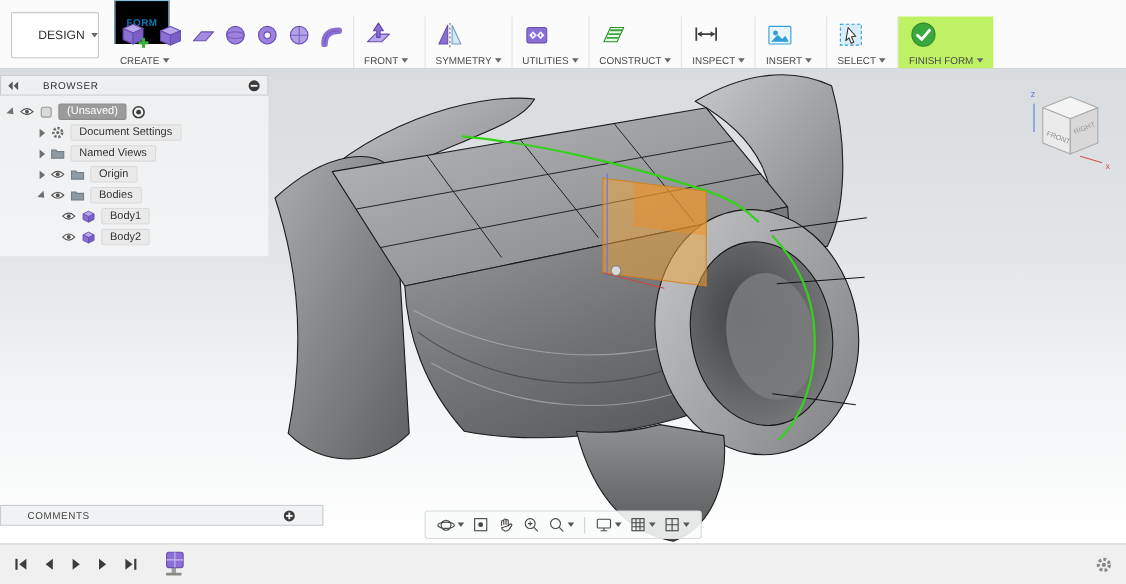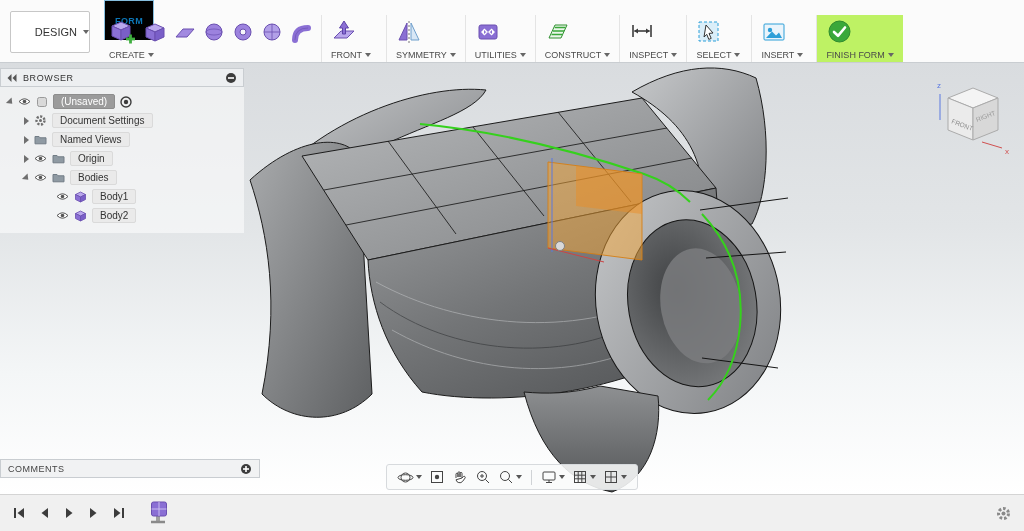--- a/index.html
+++ b/index.html
@@ -25,46 +25,46 @@
   .tbtn{cursor:pointer;display:block}
 
   
   .canvas{position:absolute;top:62px;left:0;height:433px;right:0;overflow:hidden;
           background:linear-gradient(180deg,#d9dcdf 0%,#e2e5e7 38%,#f4f6f7 72%,#ffffff 100%)}
   .model{position:absolute;inset:0}
 
   
   .browser{position:absolute;left:0;top:6px;width:244px;z-index:10}
   .b-head{height:17px;background:rgba(237,239,241,.96);border:1px solid #c9cdd1;display:flex;
-          align-items:center;gap:6px;padding:0 6px;font-size:9px;color:#333;letter-spacing:.6px}
+          align-items:center;gap:22px;padding:0 6px;font-size:9px;color:#333;letter-spacing:.6px}
   .b-head .sp{flex:1}
   .b-body{background:rgba(255,255,255,.55);padding:5px 0 8px}
   .row{height:19px;display:flex;align-items:center;gap:5px;font-size:10px;color:#333}
-  .pl1{padding-left:8px}.pl2{padding-left:24px}.pl3{padding-left:56px}
+  .pl1{padding-left:8px}.pl2{padding-left:36px}.pl3{padding-left:56px}
   .chip{background:#eaeaea;border:1px solid #dadada;border-radius:2px;padding:1px 7px;cursor:pointer;white-space:nowrap}
   .chip.dark{background:#9b9b9b;border-color:#8d8d8d;color:#fff}
   .exp{width:0;height:0;border-top:4px solid transparent;border-bottom:4px solid transparent;
        border-left:5px solid #6f6f6f;cursor:pointer;flex:none}
   .exp.open{transform:rotate(45deg)}
 
   
   .viewcube{position:absolute;right:8px;top:12px;width:86px;height:84px;cursor:pointer;z-index:10}
 
   
   .navbar{position:absolute;left:50%;transform:translateX(-50%);bottom:5px;height:24px;display:flex;
           align-items:center;gap:3px;padding:0 8px;background:rgba(249,250,251,.88);
           border:1px solid #d7dadd;border-radius:3px;z-index:10}
   .nbtn{display:flex;align-items:center;gap:2px;padding:1px 2px;cursor:pointer}
   .ncaret{width:0;height:0;border-left:3px solid transparent;border-right:3px solid transparent;border-top:4px solid #555}
   .nsep{width:1px;height:15px;background:#d0d3d6;margin:0 4px}
 
   
   .comments{position:absolute;left:0;bottom:17px;width:244px;height:17px;background:rgba(240,241,242,.96);
             border:1px solid #c9cdd1;display:flex;align-items:center;justify-content:space-between;
-            padding:0 7px;font-size:9px;color:#444;letter-spacing:.5px;z-index:10}
+            padding:0 24px;font-size:9px;color:#444;letter-spacing:.5px;z-index:10}
 
   
   .timeline{position:absolute;left:0;right:0;bottom:0;height:36px;background:#f0f0f0;
             border-top:1px solid #d4d4d4;display:flex;align-items:center;z-index:30}
   .playback{display:flex;align-items:center;gap:11px;padding:0 12px}
   .pbtn{cursor:pointer;display:block}
   .feature{margin-left:10px;cursor:pointer;display:block}
   .tl-gear{margin-left:auto;margin-right:12px;cursor:pointer;display:block}
 </style>
 </head>
@@ -194,40 +194,40 @@
       </div>
       <div class="tlabel">
         <span>INSPECT</span>
         <i class="caret"></i>
       </div>
     </div>
 
     <div class="tgroup">
       <div class="ticons">
         <svg class="tbtn" width="26" height="26" viewBox="0 0 26 26">
-          <rect x="3" y="3" width="19" height="19" fill="rgba(178,221,246,.45)" stroke="#2d9fd8" stroke-dasharray="3 2"></rect>
-          <path d="M10 6 L17 14 L13 14.4 L15.2 19.4 L12.8 20.4 L10.8 15.4 L8 18 Z" fill="#fff" stroke="#333" stroke-linejoin="round"></path>
-        </svg>
-      </div>
-      <div class="tlabel">
-        <span>SELECT</span>
-        <i class="caret"></i>
-      </div>
-    </div>
-
-    <div class="tgroup">
-      <div class="ticons">
-        <svg class="tbtn" width="26" height="26" viewBox="0 0 26 26">
           <rect x="3" y="5" width="20" height="16" rx="1" fill="#eaf4fb" stroke="#2d9fd8"></rect>
           <circle cx="9" cy="11" r="2.2" fill="#2d9fd8"></circle>
           <path d="M5 19 L11 12.5 L15 16.5 L18 13.5 L21 19 Z" fill="#2d9fd8"></path>
         </svg>
       </div>
       <div class="tlabel">
         <span>INSERT</span>
+        <i class="caret"></i>
+      </div>
+    </div>
+
+    <div class="tgroup">
+      <div class="ticons">
+        <svg class="tbtn" width="26" height="26" viewBox="0 0 26 26">
+          <rect x="3" y="3" width="19" height="19" fill="rgba(178,221,246,.45)" stroke="#2d9fd8" stroke-dasharray="3 2"></rect>
+          <path d="M10 6 L17 14 L13 14.4 L15.2 19.4 L12.8 20.4 L10.8 15.4 L8 18 Z" fill="#fff" stroke="#333" stroke-linejoin="round"></path>
+        </svg>
+      </div>
+      <div class="tlabel">
+        <span>SELECT</span>
         <i class="caret"></i>
       </div>
     </div>
 
     <div class="tgroup finish">
       <div class="ticons">
         <svg class="tbtn" width="27" height="27" viewBox="0 0 27 27">
           <circle cx="13.5" cy="13.5" r="10.5" fill="#3aa83a" stroke="#2e8a2e"></circle>
           <path d="M8 14 L12 17.8 L19 9.5" stroke="#fff" stroke-width="2.6" fill="none" stroke-linecap="round" stroke-linejoin="round"></path>
         </svg>

